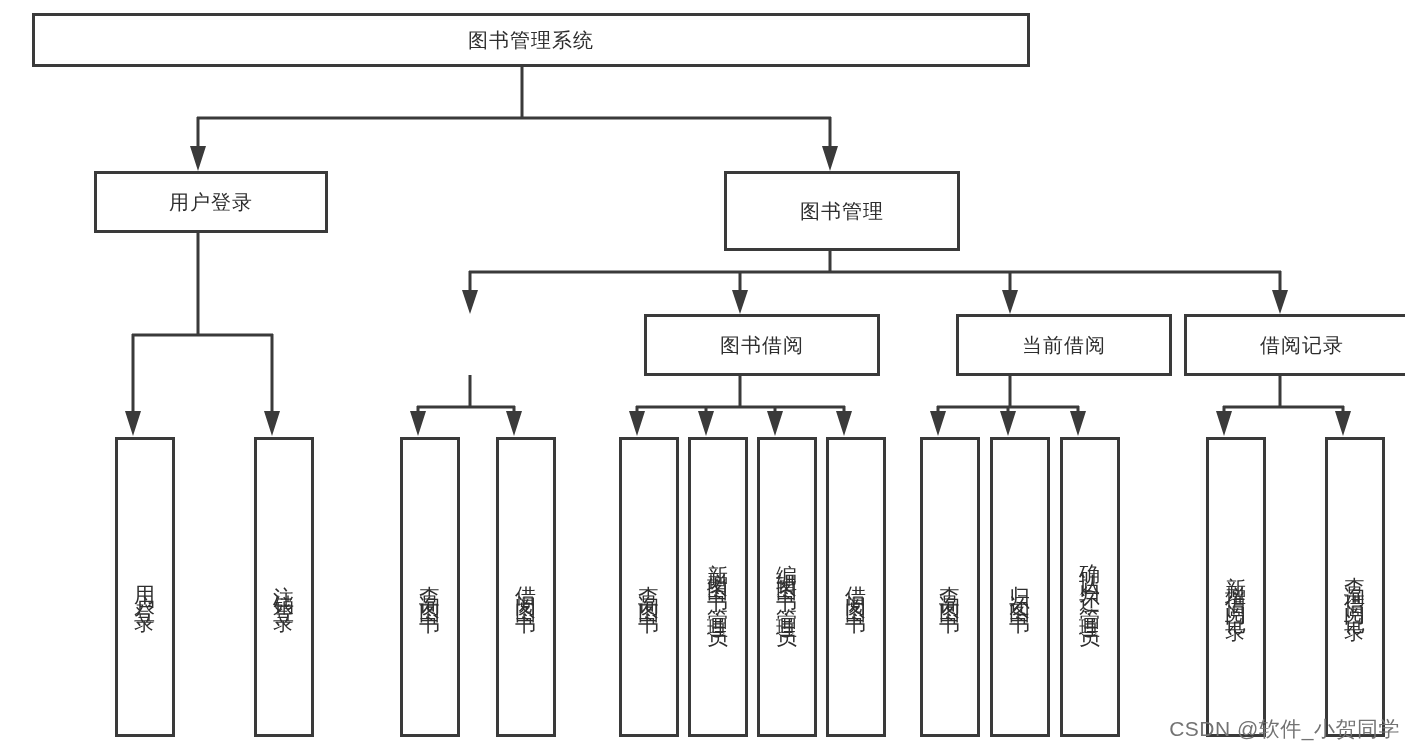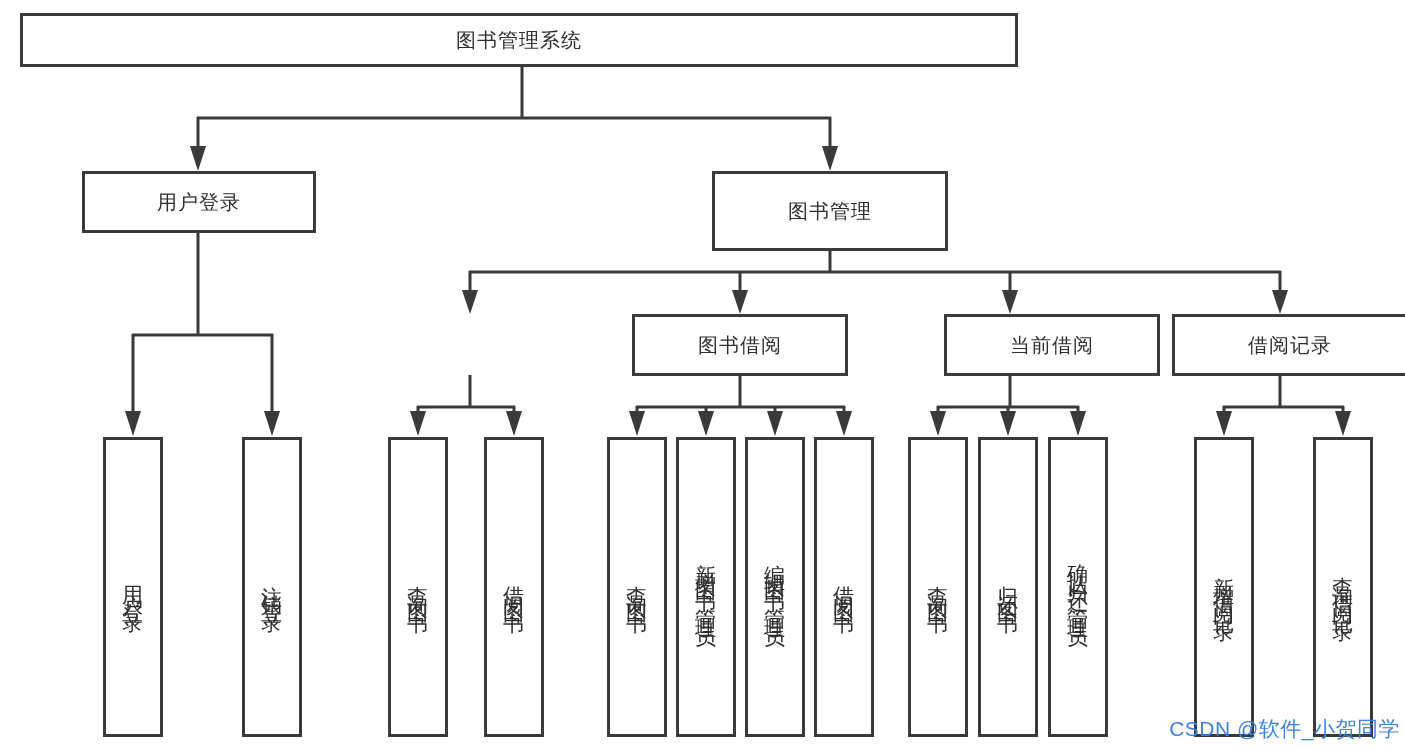--- a/index.html
+++ b/index.html
@@ -21,37 +21,38 @@
     width:1405px; height:747px;
   }
   .node {
     position:absolute;
     background:#ffffff;
     border:3px solid #3a3a3a;
     display:flex;
     align-items:center;
     justify-content:center;
     color:#2e2e2e;
+    margin-left:12px;
   }
   .h-node { font-size:20px; letter-spacing:1px; white-space:nowrap; }
   .v-node .v-text {
     writing-mode:vertical-rl;
     text-orientation:mixed;
     font-size:21px;
     line-height:1;
     letter-spacing:9px;
     white-space:nowrap;
   }
   .watermark {
     position:absolute;
     right:5px;
     bottom:4px;
     font-size:21px;
     letter-spacing:0.5px;
-    color:#3b82f6;
+    color:#737373;
     z-index:5;
     white-space:nowrap;
   }
 </style>
 </head>
 <body>
 
 <div class="canvas">
 
   <svg class="connectors" viewBox="0 0 1405 747" xmlns="http://www.w3.org/2000/svg">
@@ -97,21 +98,21 @@
     <span>图书管理系统</span>
   </div>
 
   <div class="node h-node" style="left:82px;top:171px;width:234px;height:62px">
     <span>用户登录</span>
   </div>
   <div class="node h-node" style="left:712px;top:171px;width:236px;height:80px">
     <span>图书管理</span>
   </div>
 
-  <div class="node h-node" style="left:632px;top:314px;width:216px;height:62px">
+  <div class="node h-node" style="left:632px;top:314px;width:236px;height:62px">
     <span>图书借阅</span>
   </div>
   <div class="node h-node" style="left:944px;top:314px;width:216px;height:62px">
     <span>当前借阅</span>
   </div>
   <div class="node h-node" style="left:1172px;top:314px;width:236px;height:62px">
     <span>借阅记录</span>
   </div>
 
   <div class="node v-node" style="left:103px;top:437px;width:60px;height:300px">

